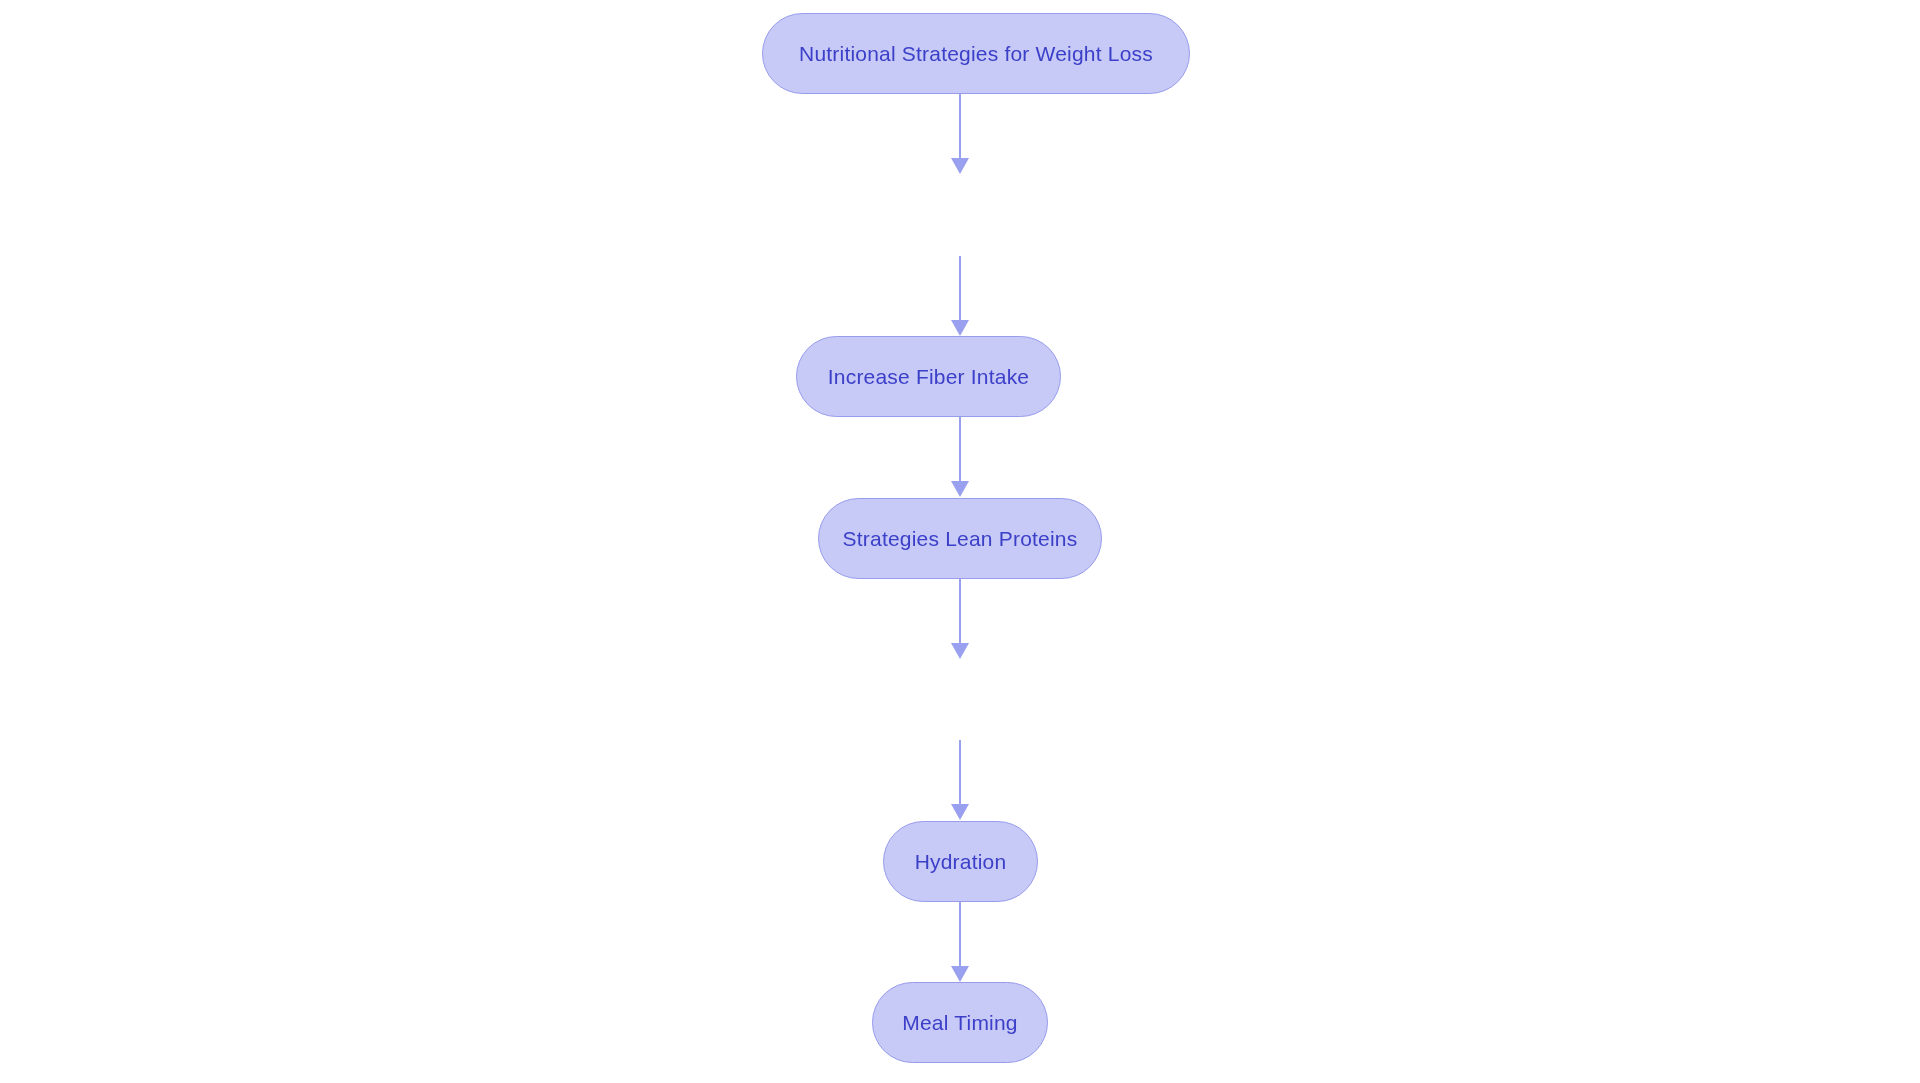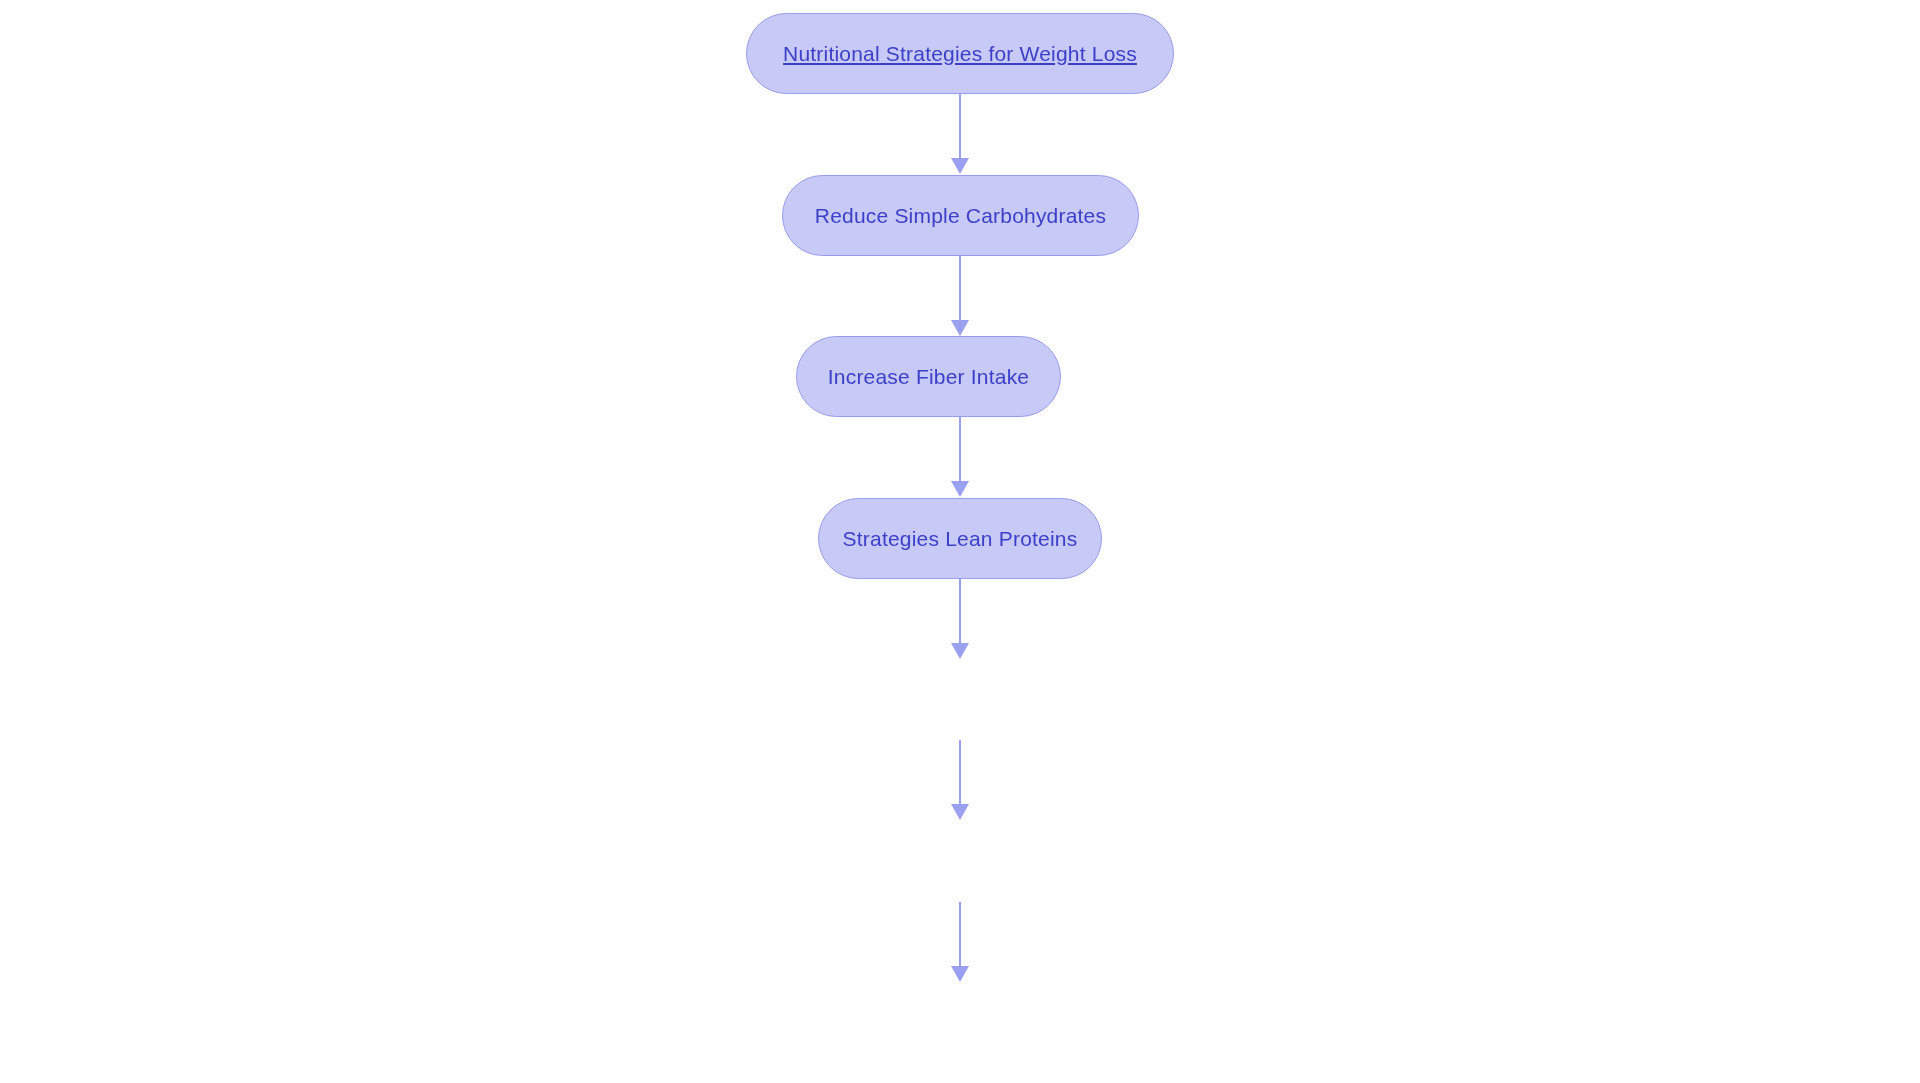--- a/index.html
+++ b/index.html
@@ -31,21 +31,21 @@
     color: var(--node-text);
     font-size: 21px;
     font-weight: 400;
     letter-spacing: 0.2px;
     display: flex;
     align-items: center;
     justify-content: center;
     text-align: center;
     white-space: nowrap;
   }
-  .node-1 { left: 746px; top: 13px;  width: 428px; text-decoration: underline; }
+  .node-1 { left: 762px; top: 13px;  width: 428px; }
   .node-2 { left: 782px; top: 175px; width: 357px; }
   .node-3 { left: 796px; top: 336px; width: 265px; }
   .node-4 { left: 818px; top: 498px; width: 284px; }
   .node-5 { left: 859px; top: 659px; width: 203px; }
   .node-6 { left: 883px; top: 821px; width: 155px; }
   .node-7 { left: 872px; top: 982px; width: 176px; }
 
   .arrow {
     position: absolute;
     left: 951px;
@@ -79,21 +79,20 @@
 
 <div class="canvas">
 
   <div class="flow-node node-1">Nutritional Strategies for Weight Loss</div>
 
   <div class="arrow arrow-1">
     <div class="line"></div>
     <div class="head"></div>
   </div>
 
-  <div class="flow-node node-2">Reduce Simple Carbohydrates</div>
 
   <div class="arrow arrow-2">
     <div class="line"></div>
     <div class="head"></div>
   </div>
 
   <div class="flow-node node-3">Increase Fiber Intake</div>
 
   <div class="arrow arrow-3">
     <div class="line"></div>
@@ -106,20 +105,22 @@
     <div class="line"></div>
     <div class="head"></div>
   </div>
 
 
   <div class="arrow arrow-5">
     <div class="line"></div>
     <div class="head"></div>
   </div>
 
+  <div class="flow-node node-6">Hydration</div>
 
   <div class="arrow arrow-6">
     <div class="line"></div>
     <div class="head"></div>
   </div>
 
+  <div class="flow-node node-7">Meal Timing</div>
 
 </div>
 
 </body></html>

